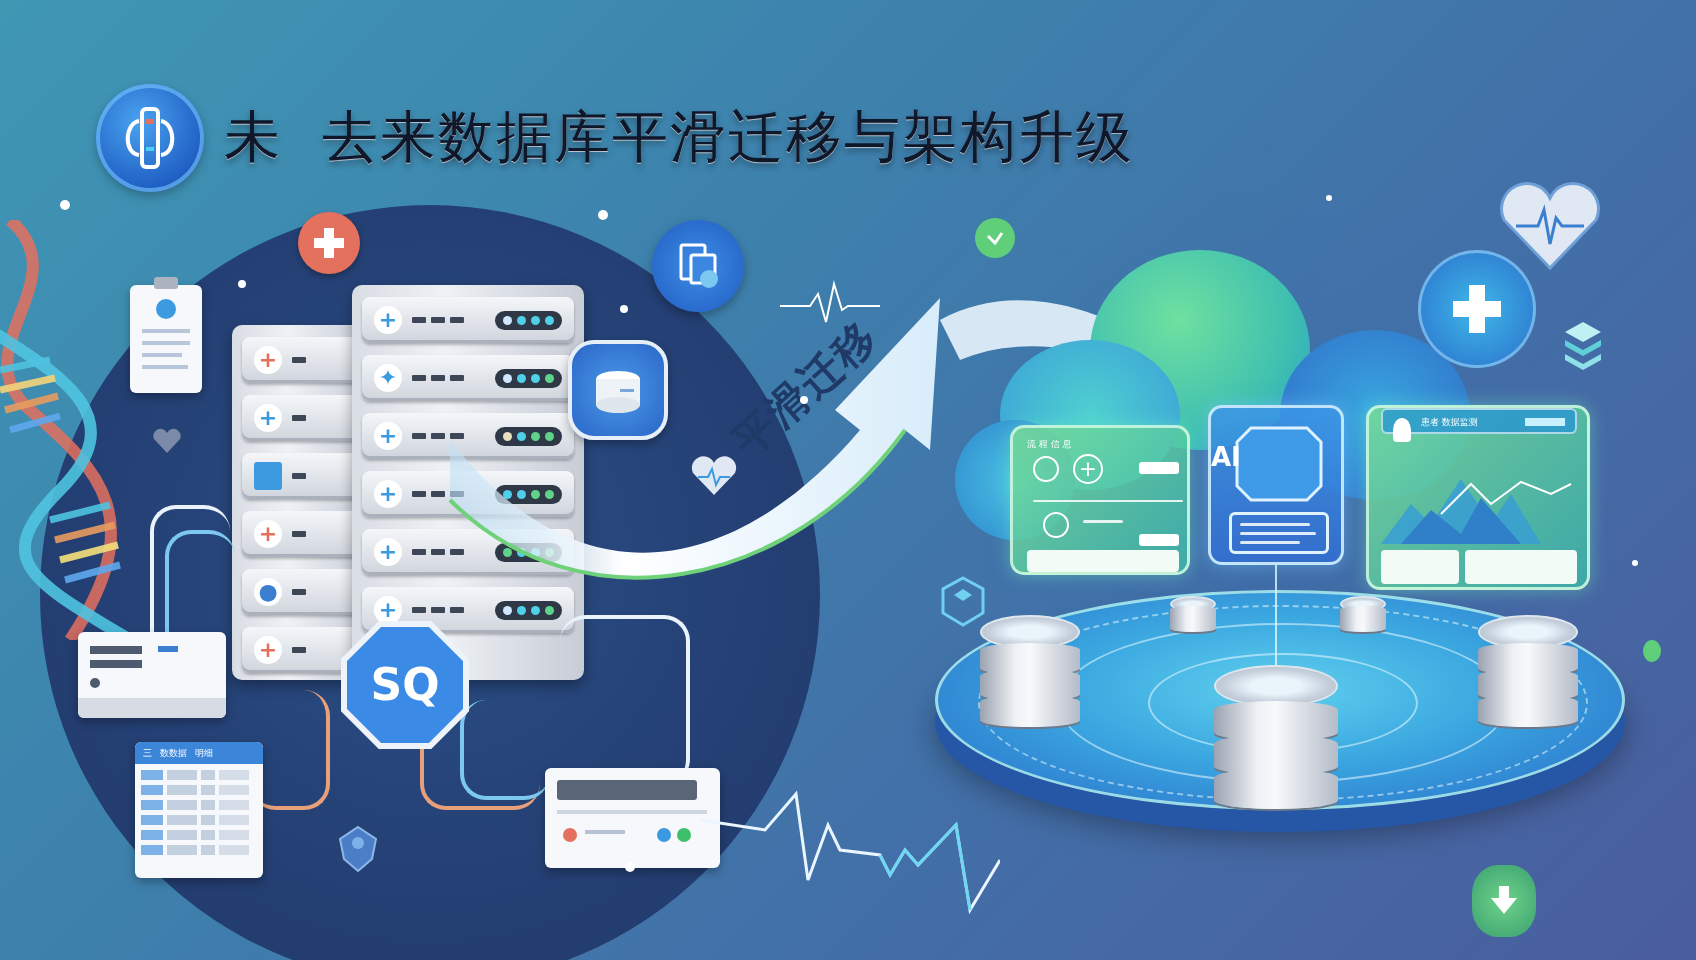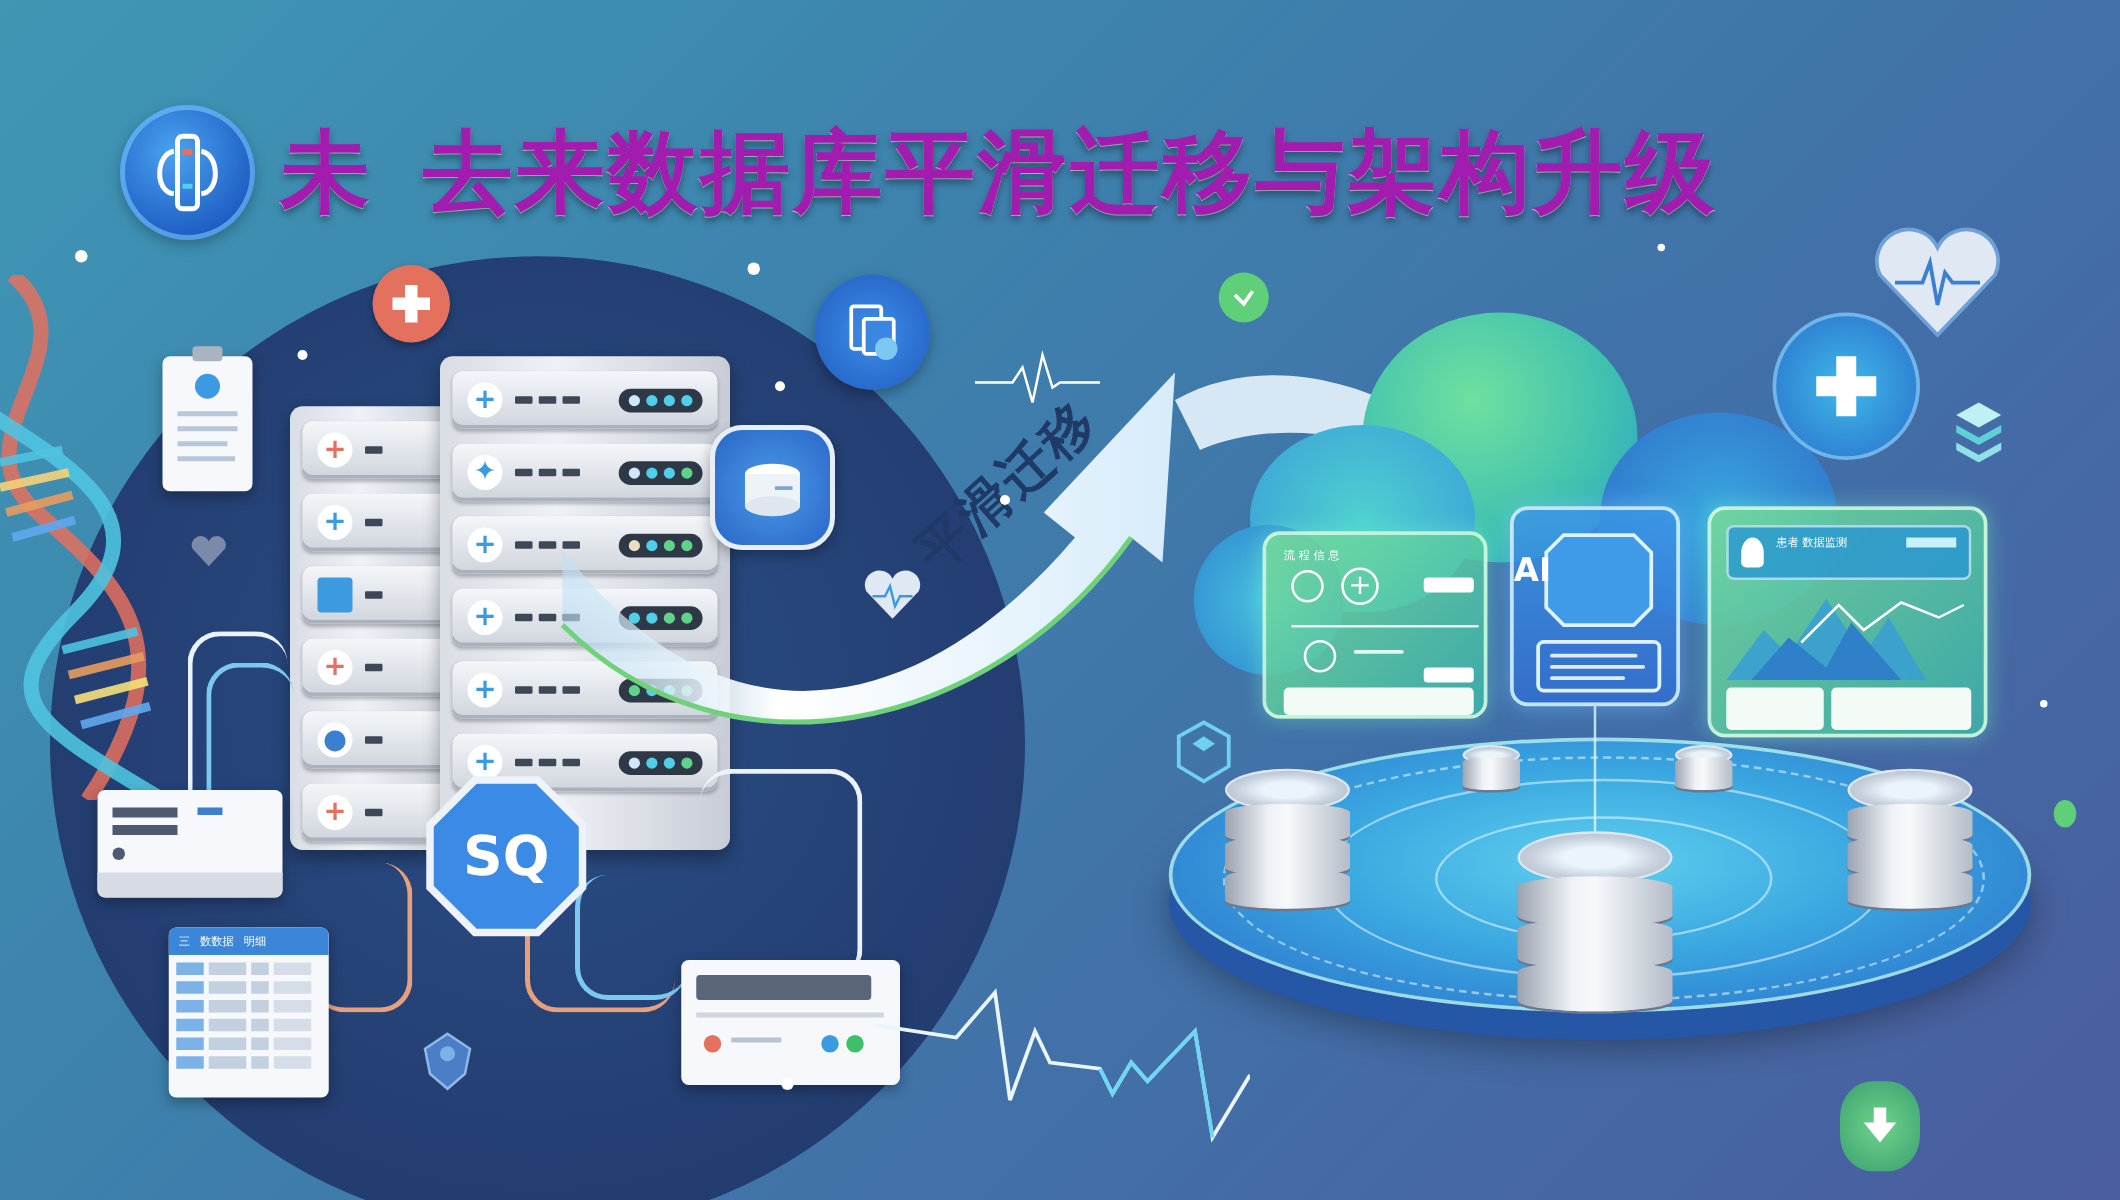--- a/index.html
+++ b/index.html
@@ -9,21 +9,21 @@
     font-family: "DejaVu Sans", sans-serif;
     background: linear-gradient(135deg, #3f97b4 0%, #3d82ad 35%, #4270a8 65%, #4a5d9e 100%);
   }
   .abs { position: absolute; }
   
   .title-wrap { left: 96px; top: 78px; height: 120px; display: flex; align-items: center; gap: 20px; }
   .logo { width: 108px; height: 108px; border-radius: 50%;
     background: radial-gradient(circle at 40% 35%, #4aa3f0, #1f5fc4 70%, #1a4da6);
     box-shadow: 0 4px 10px rgba(0,0,0,0.25), inset 0 0 0 4px rgba(120,200,255,0.6);
     display: flex; align-items: center; justify-content: center; }
-  .title { color: #a21caf; font-weight: bold; font-size: 72px; letter-spacing: 2px;
+  .title { color: #0f172a; font-weight: normal; font-size: 56px; letter-spacing: 2px;
     text-shadow: 0 4px 6px rgba(0,0,0,0.35), 0 1px 0 #cfd8e6; white-space: nowrap;
     font-family: "DejaVu Sans", sans-serif; }
   .title .sep { display: inline-block; width: 40px; }
 
   
   .left-circle { left: 40px; top: 205px; width: 780px; height: 780px; border-radius: 50%;
     background: radial-gradient(circle at 50% 45%, #2b4f86 0%, #243f73 60%, #21386a 100%); }
   .right-glow { left: 960px; top: 180px; width: 620px; height: 620px; border-radius: 50%;
     background: radial-gradient(circle, rgba(60,110,170,0.55), rgba(60,110,170,0) 70%); }
 
@@ -408,21 +408,21 @@
     </svg>
   <div style="position:absolute;left:0;top:34px;width:100%;text-align:left;color:#fff;font-size:26px;font-weight:bold">AI</div>
   <div style="position:absolute;left:18px;top:104px;width:100px;height:42px;border:3px solid #dff2ff;border-radius:6px">
     <div class="line" style="margin:8px 8px 0;width:70px;height:3px"></div>
     <div class="line" style="margin:6px 8px 0;width:76px;height:3px"></div>
     <div class="line" style="margin:6px 8px 0;width:60px;height:3px"></div>
   </div>
 </div>
 
 <div class="abs panel" style="left:1366px;top:405px;width:224px;height:185px">
-  <div style="position:absolute;left:12px;top:12px;width:196px;height:44px;border-radius:6px;background:rgba(40,150,210,0.8);border:2px solid rgba(255,255,255,0.6)">
+  <div style="position:absolute;left:12px;top:0;width:196px;height:26px;border-radius:6px;background:rgba(40,150,210,0.8);border:2px solid rgba(255,255,255,0.6)">
     <div style="position:absolute;left:10px;top:8px;width:18px;height:24px;border-radius:50% 50% 4px 4px;background:#fff"></div>
     <div style="position:absolute;left:38px;top:6px;color:#fff;font-size:9px">患者 数据监测</div>
     <div style="position:absolute;right:10px;top:8px;width:40px;height:8px;background:#c8f0ff"></div>
   </div>
   <svg style="position:absolute;left:12px;top:66px" width="196" height="70">
     <polygon points="0,70 30,30 50,50 80,5 110,50 130,20 160,70" fill="#3aa0d0" opacity="0.9"></polygon>
     <polygon points="20,70 50,36 80,60 100,24 140,70" fill="#2f80c8"></polygon>
     <polyline points="60,40 90,10 110,30 140,8 170,20 190,10" fill="none" stroke="#fff" stroke-width="2"></polyline>
   </svg>
   <div style="position:absolute;left:12px;top:142px;width:78px;height:34px;border-radius:4px;background:#f2fbf5"></div>

